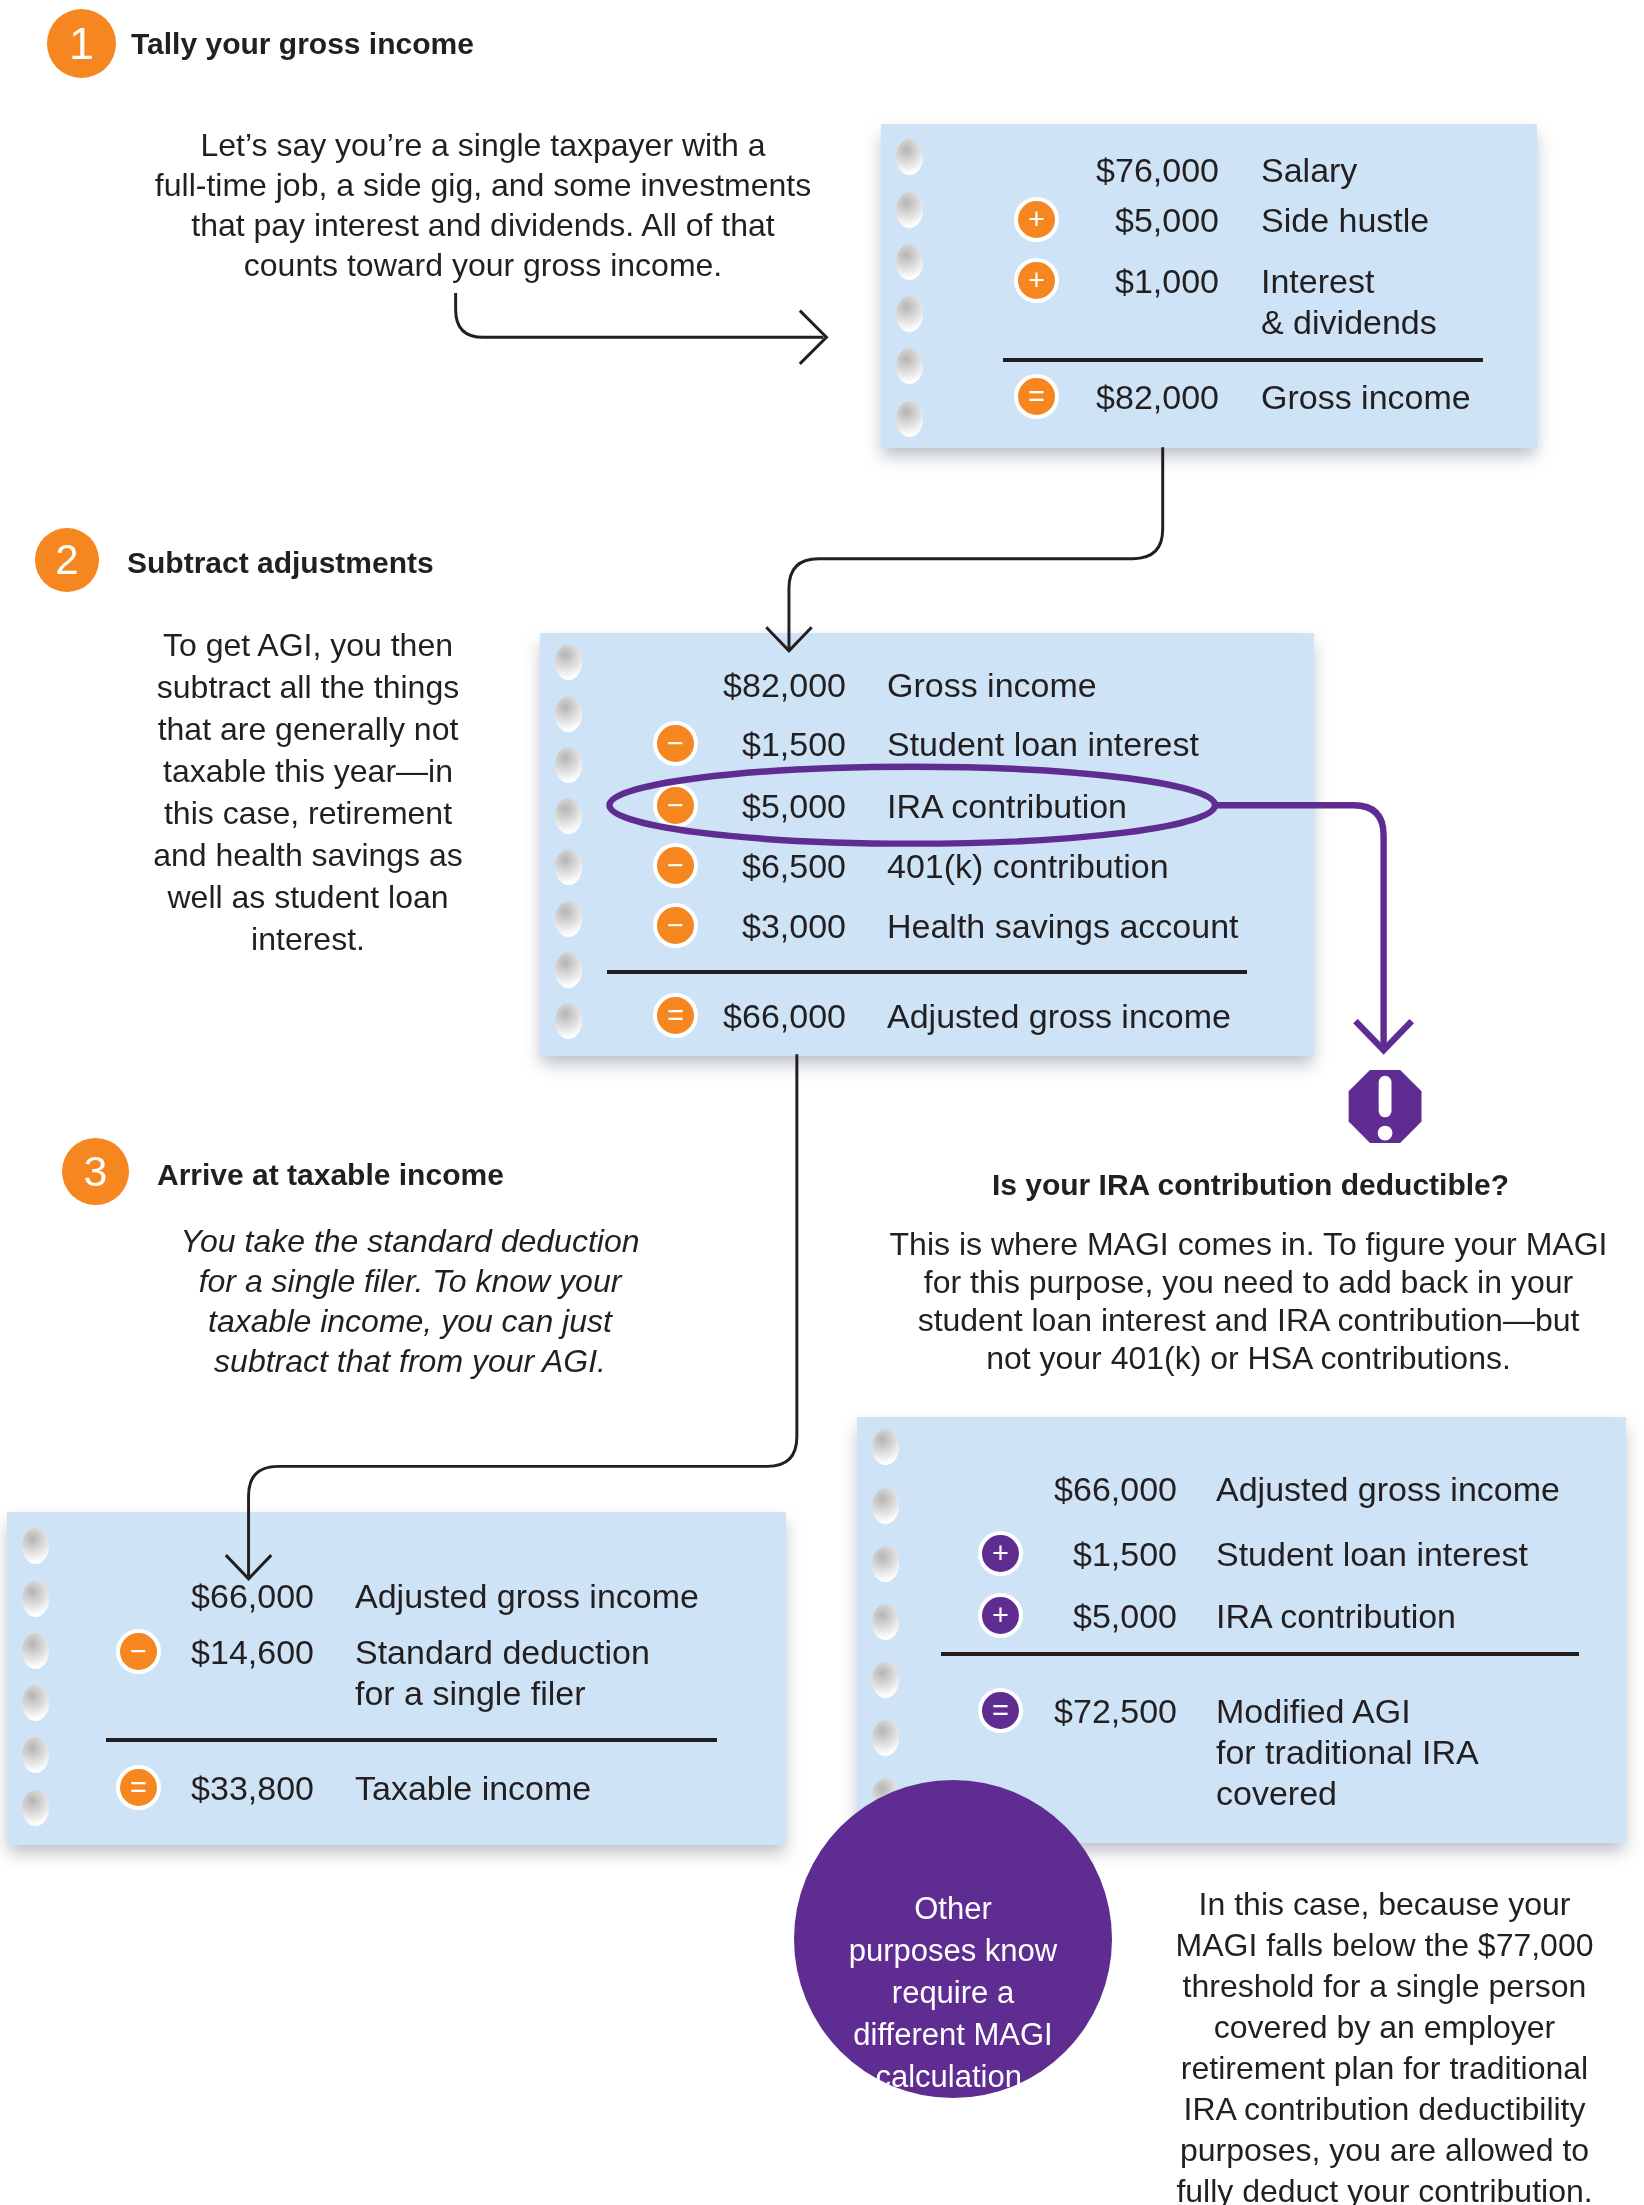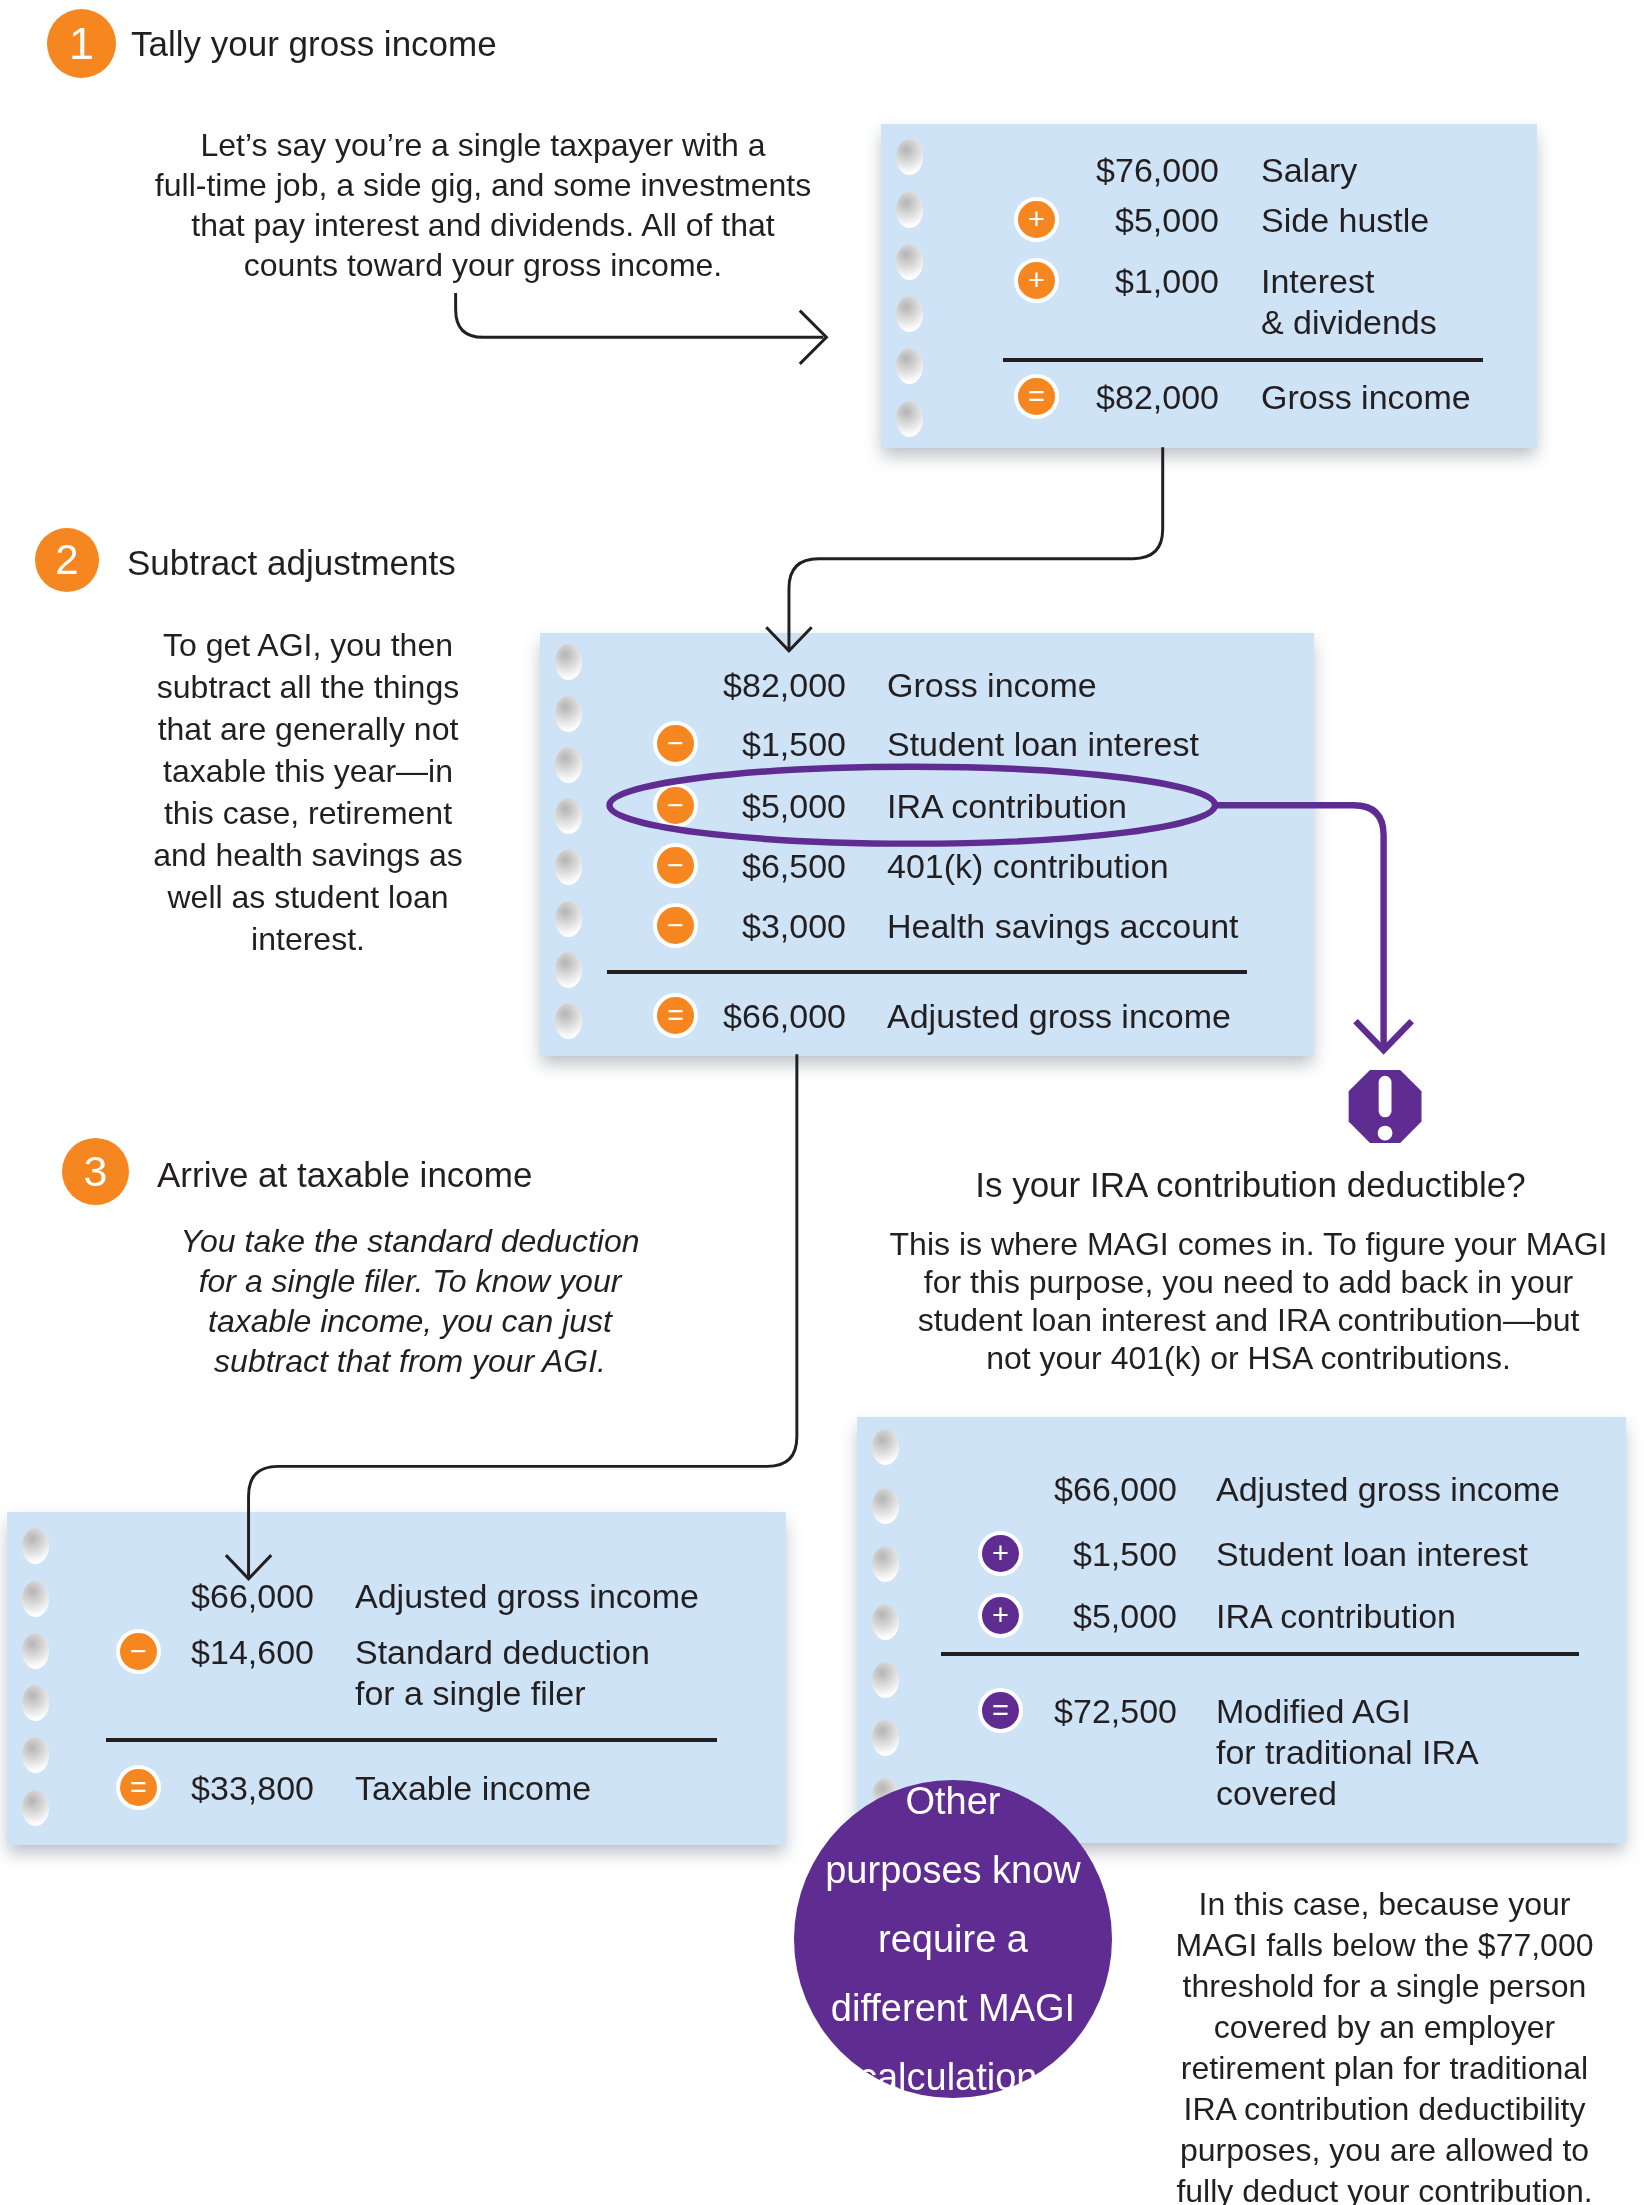--- a/index.html
+++ b/index.html
@@ -12,21 +12,21 @@
   .canvas{
     position:relative;width:1644px;height:2205px;background:#fff;overflow:hidden;
     font-family:"Liberation Sans","DejaVu Sans",sans-serif;color:var(--ink);
   }
   
   .badge{
     position:absolute;border-radius:50%;background:var(--orange);color:#fff;
     display:flex;align-items:center;justify-content:center;font-size:45px;
   }
   
-  .title{position:absolute;font-size:35px;font-weight:400;line-height:49px;margin:0;white-space:nowrap;}
+  .title{position:absolute;font-size:30px;font-weight:700;line-height:49px;margin:0;white-space:nowrap;}
   .title.center{white-space:normal;text-align:center;}
   
   .para{position:absolute;text-align:center;font-size:32px;}
   .para .ln{white-space:nowrap;}
   
   .card{
     position:absolute;background:var(--blue);
     box-shadow:0 9px 16px -1px rgba(105,115,130,.45);
   }
   .hole{
@@ -40,22 +40,22 @@
     color:#fff;display:flex;align-items:center;justify-content:center;font-size:29px;line-height:1;
   }
   .card.purple-ops .row .op{background:var(--purple);}
   .row .val{position:absolute;left:var(--vl);width:var(--vw);text-align:right;font-size:34px;line-height:41px;white-space:nowrap;}
   .row .lab{position:absolute;left:var(--ll);font-size:34px;line-height:41px;}
   .row .lab div{white-space:nowrap;}
   .rule{position:absolute;height:4px;background:var(--ink);}
   
   .magi-circle{
     position:absolute;border-radius:50%;background:var(--purple);color:#fff;
-    display:flex;flex-direction:column;align-items:center;justify-content:space-between;
-    text-align:center;font-size:38px;line-height:42px;
+    display:flex;flex-direction:column;align-items:center;justify-content:flex-end;
+    text-align:center;font-size:31px;line-height:42px;
   }
   .magi-circle .ln{white-space:nowrap;}
   svg.overlay{position:absolute;left:0;top:0;}
 </style>
 </head>
 <body>
 
 <div class="canvas">
 
   <div class="badge" style="left:47px;top:9px;width:69px;height:69px;">1</div>

